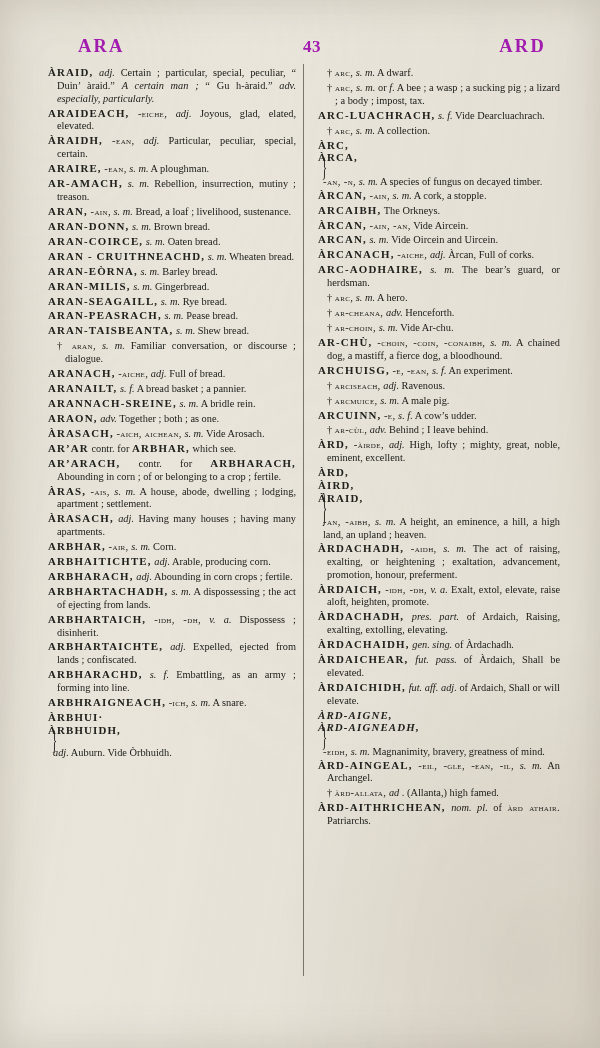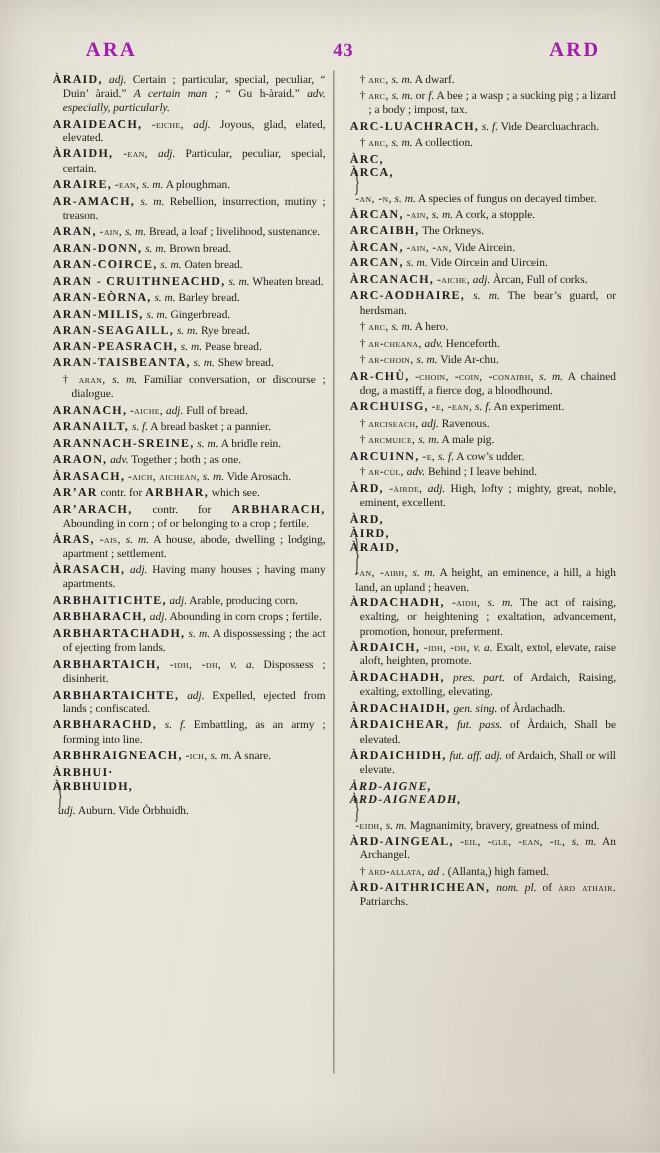--- a/index.html
+++ b/index.html
@@ -185,20 +185,21 @@
           <p class="entry sub"><span class="def">† <span class="sc">Aran,</span> <span class="it">s. m.</span> Familiar conversation, or discourse ; dialogue.</span></p>
           <p class="entry"><span class="hw">ARANACH,</span> <span class="def"><span class="sc">-aiche,</span> <span class="it">adj.</span> Full of bread.</span></p>
           <p class="entry"><span class="hw">ARANAILT,</span> <span class="def"><span class="it">s. f.</span> A bread basket ; a pannier.</span></p>
           <p class="entry"><span class="hw">ARANNACH-SREINE,</span> <span class="def"><span class="it">s. m.</span> A bridle rein.</span></p>
           <p class="entry"><span class="hw">ARAON,</span> <span class="def"><span class="it">adv.</span> Together ; both ; as one.</span></p>
           <p class="entry"><span class="hw">ÀRASACH,</span> <span class="def"><span class="sc">-aich, aichean,</span> <span class="it">s. m.</span> Vide Arosach.</span></p>
           <p class="entry"><span class="hw">AR’AR</span> <span class="def">contr. for <span class="hw">ARBHAR,</span> which see.</span></p>
           <p class="entry"><span class="hw">AR’ARACH,</span> <span class="def">contr. for <span class="hw">ARBHARACH,</span> Abounding in corn ; of or belonging to a crop ; fertile.</span></p>
           <p class="entry"><span class="hw">ÀRAS,</span> <span class="def"><span class="sc">-ais,</span> <span class="it">s. m.</span> A house, abode, dwelling ; lodging, apartment ; settlement.</span></p>
           <p class="entry"><span class="hw">ÀRASACH,</span> <span class="def"><span class="it">adj.</span> Having many houses ; having many apartments.</span></p>
+          <p class="entry"><span class="hw">ARBHAR,</span> <span class="def"><span class="sc">-air,</span> <span class="it">s. m.</span> Corn.</span></p>
           <p class="entry"><span class="hw">ARBHAITICHTE,</span> <span class="def"><span class="it">adj.</span> Arable, producing corn.</span></p>
           <p class="entry"><span class="hw">ARBHARACH,</span> <span class="def"><span class="it">adj.</span> Abounding in corn crops ; fertile.</span></p>
           <p class="entry"><span class="hw">ARBHARTACHADH,</span> <span class="def"><span class="it">s. m.</span> A dispossessing ; the act of ejecting from lands.</span></p>
           <p class="entry"><span class="hw">ARBHARTAICH,</span> <span class="def"><span class="sc">-idh, -dh,</span> <span class="it">v. a.</span> Dispossess ; disinherit.</span></p>
           <p class="entry"><span class="hw">ARBHARTAICHTE,</span> <span class="def"><span class="it">adj.</span> Expelled, ejected from lands ; confiscated.</span></p>
           <p class="entry"><span class="hw">ARBHARACHD,</span> <span class="def"><span class="it">s. f.</span> Embattling, as an army ; forming into line.</span></p>
           <p class="entry"><span class="hw">ARBHRAIGNEACH,</span> <span class="def"><span class="sc">-ich,</span> <span class="it">s. m.</span> A snare.</span></p>
         </div>
       <div id="left-braced-mount">
           <div class="braced">

